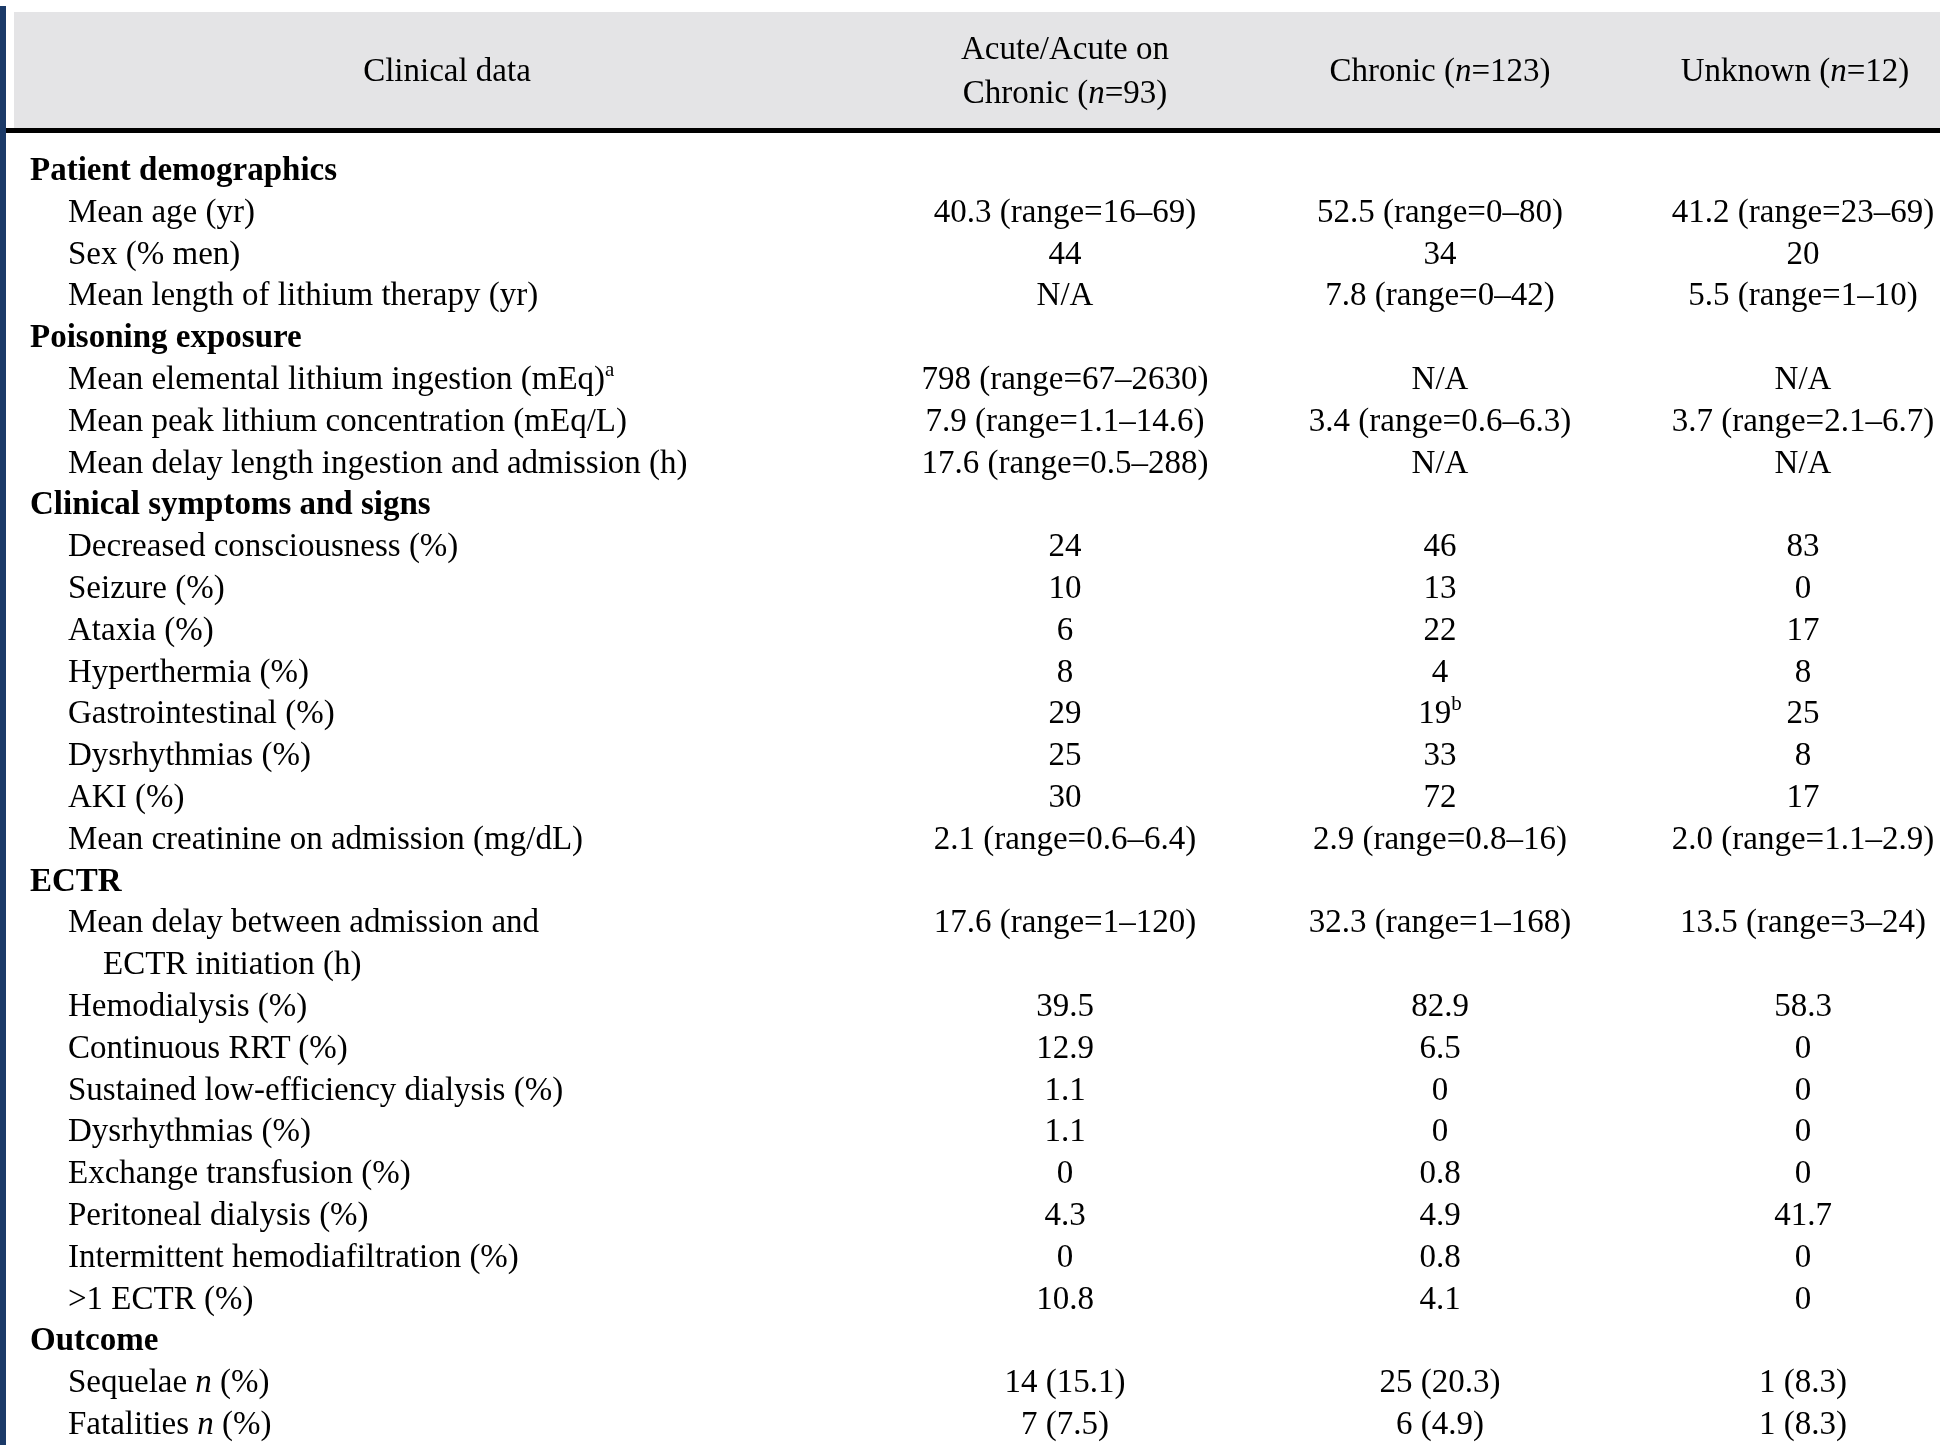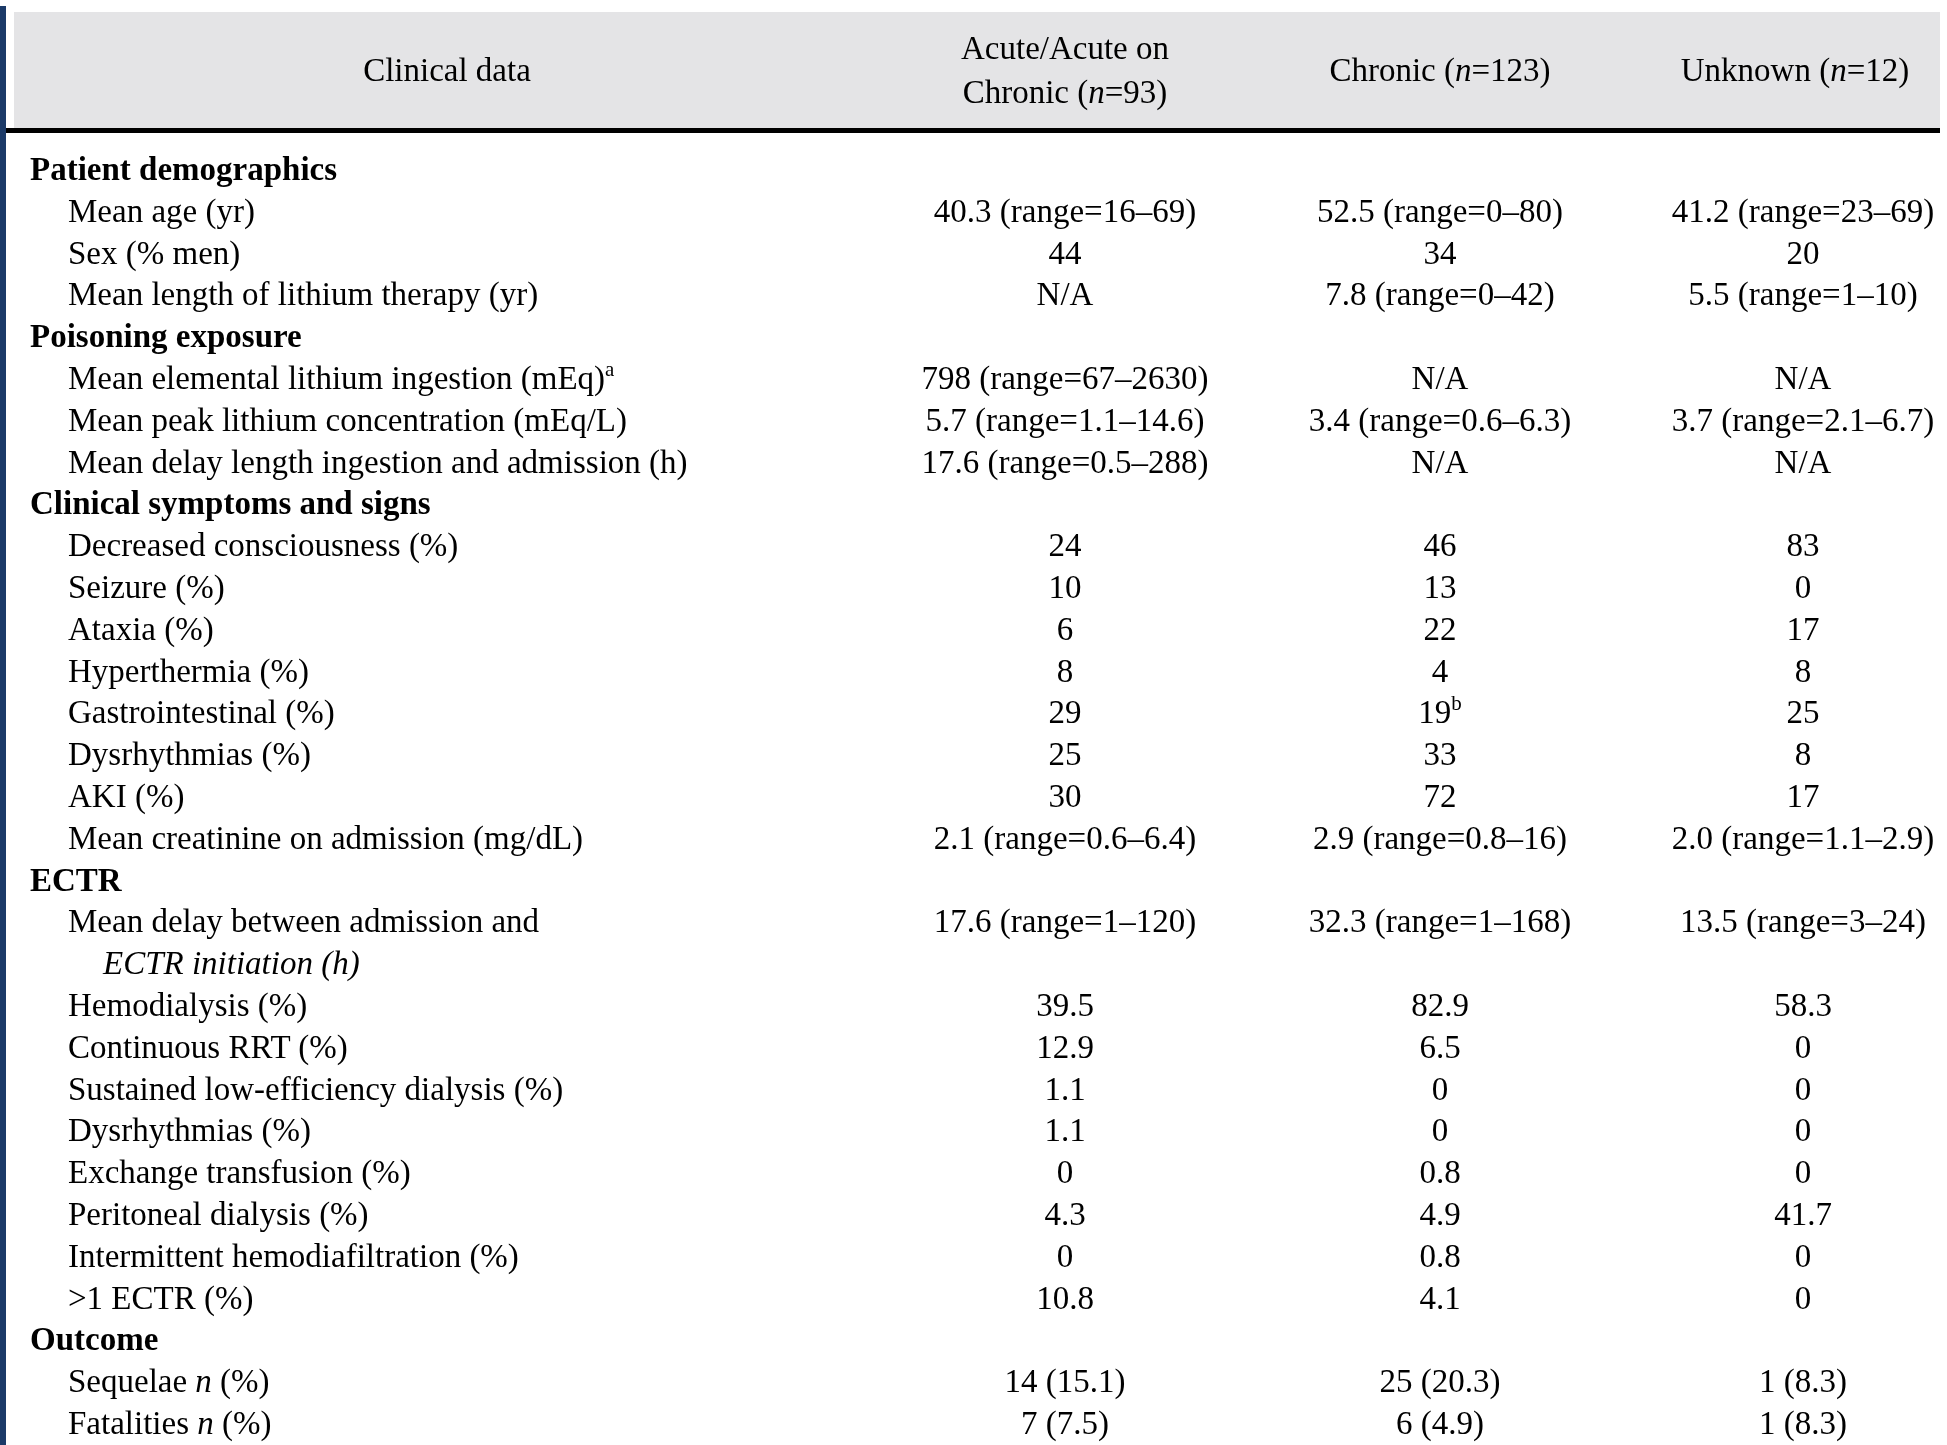--- a/index.html
+++ b/index.html
@@ -87,21 +87,21 @@
   td.row-label {
     padding-left: 54px;
     white-space: nowrap;
   }
   td.val {
     text-align: center;
     white-space: nowrap;
   }
   td.val.v3 { padding-left: 16px; }
   tr.two-line td { vertical-align: top; }
-  .indent2 { padding-left: 35px; display: inline-block; font-style: italic; }
+  .indent2 { padding-left: 35px; display: inline-block; }
   sup {
     font-size: 21px;
     line-height: 0;
     vertical-align: 13px;
   }
   i { font-style: italic; }
 </style>
 </head>
 <body>
 
@@ -161,21 +161,21 @@
             <td class="section-label" colspan="4">Poisoning exposure</td>
           </tr>
           <tr>
             <td class="row-label">Mean elemental lithium ingestion (mEq)<sup>a</sup></td>
             <td class="val">798 (range=67–2630)</td>
             <td class="val">N/A</td>
             <td class="val v3">N/A</td>
           </tr>
           <tr>
             <td class="row-label">Mean peak lithium concentration (mEq/L)</td>
-            <td class="val">5.7 (range=1.1–14.6)</td>
+            <td class="val">7.9 (range=1.1–14.6)</td>
             <td class="val">3.4 (range=0.6–6.3)</td>
             <td class="val v3">3.7 (range=2.1–6.7)</td>
           </tr>
           <tr>
             <td class="row-label">Mean delay length ingestion and admission (h)</td>
             <td class="val">17.6 (range=0.5–288)</td>
             <td class="val">N/A</td>
             <td class="val v3">N/A</td>
           </tr>
           <tr>

